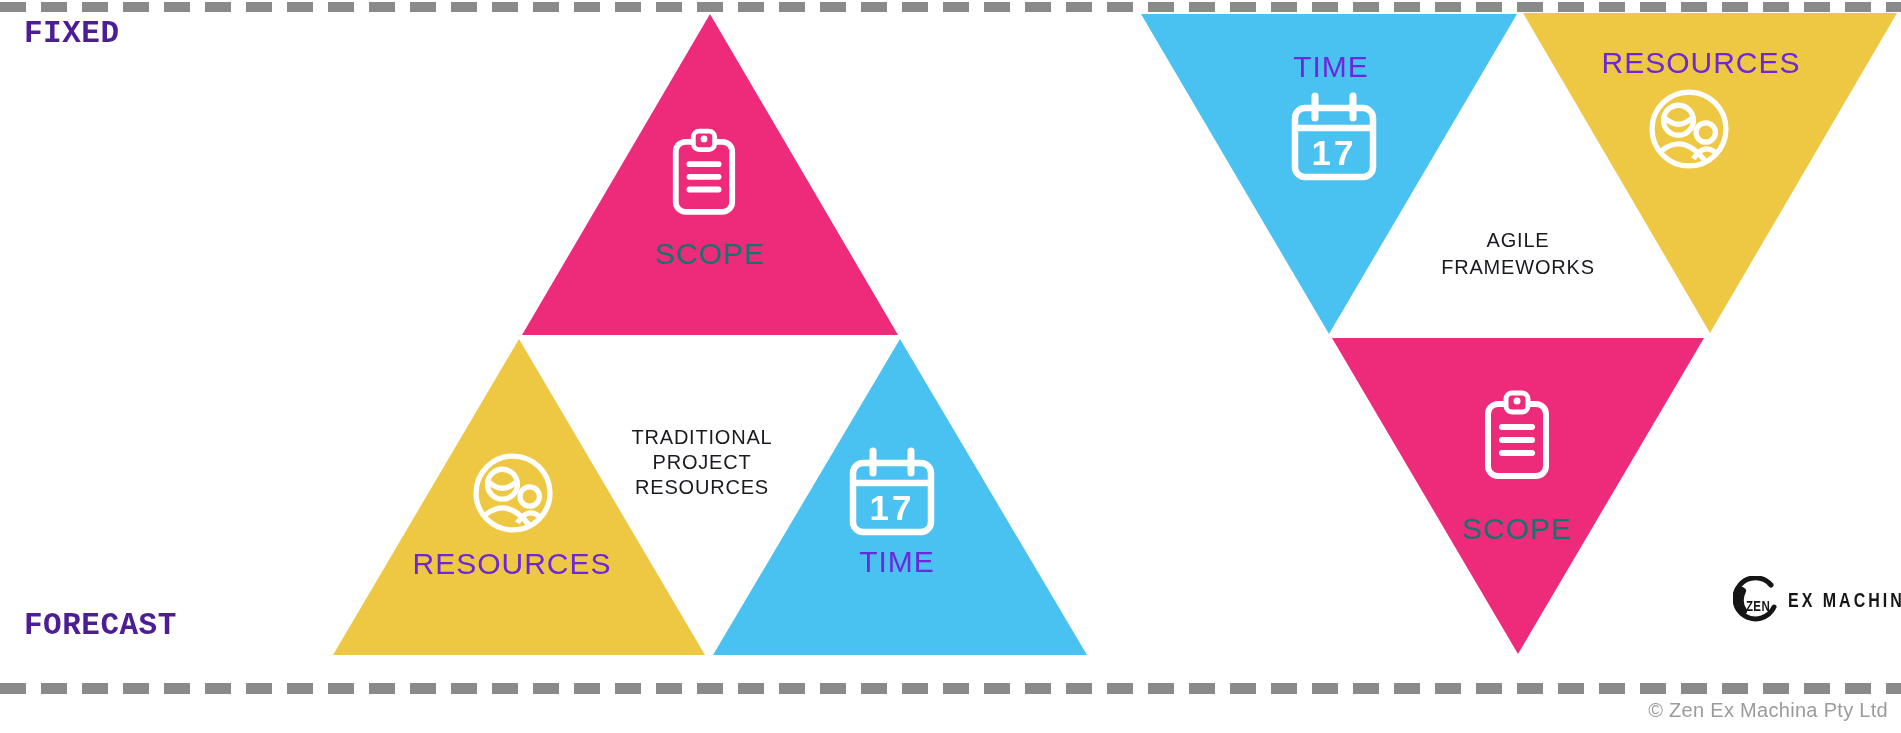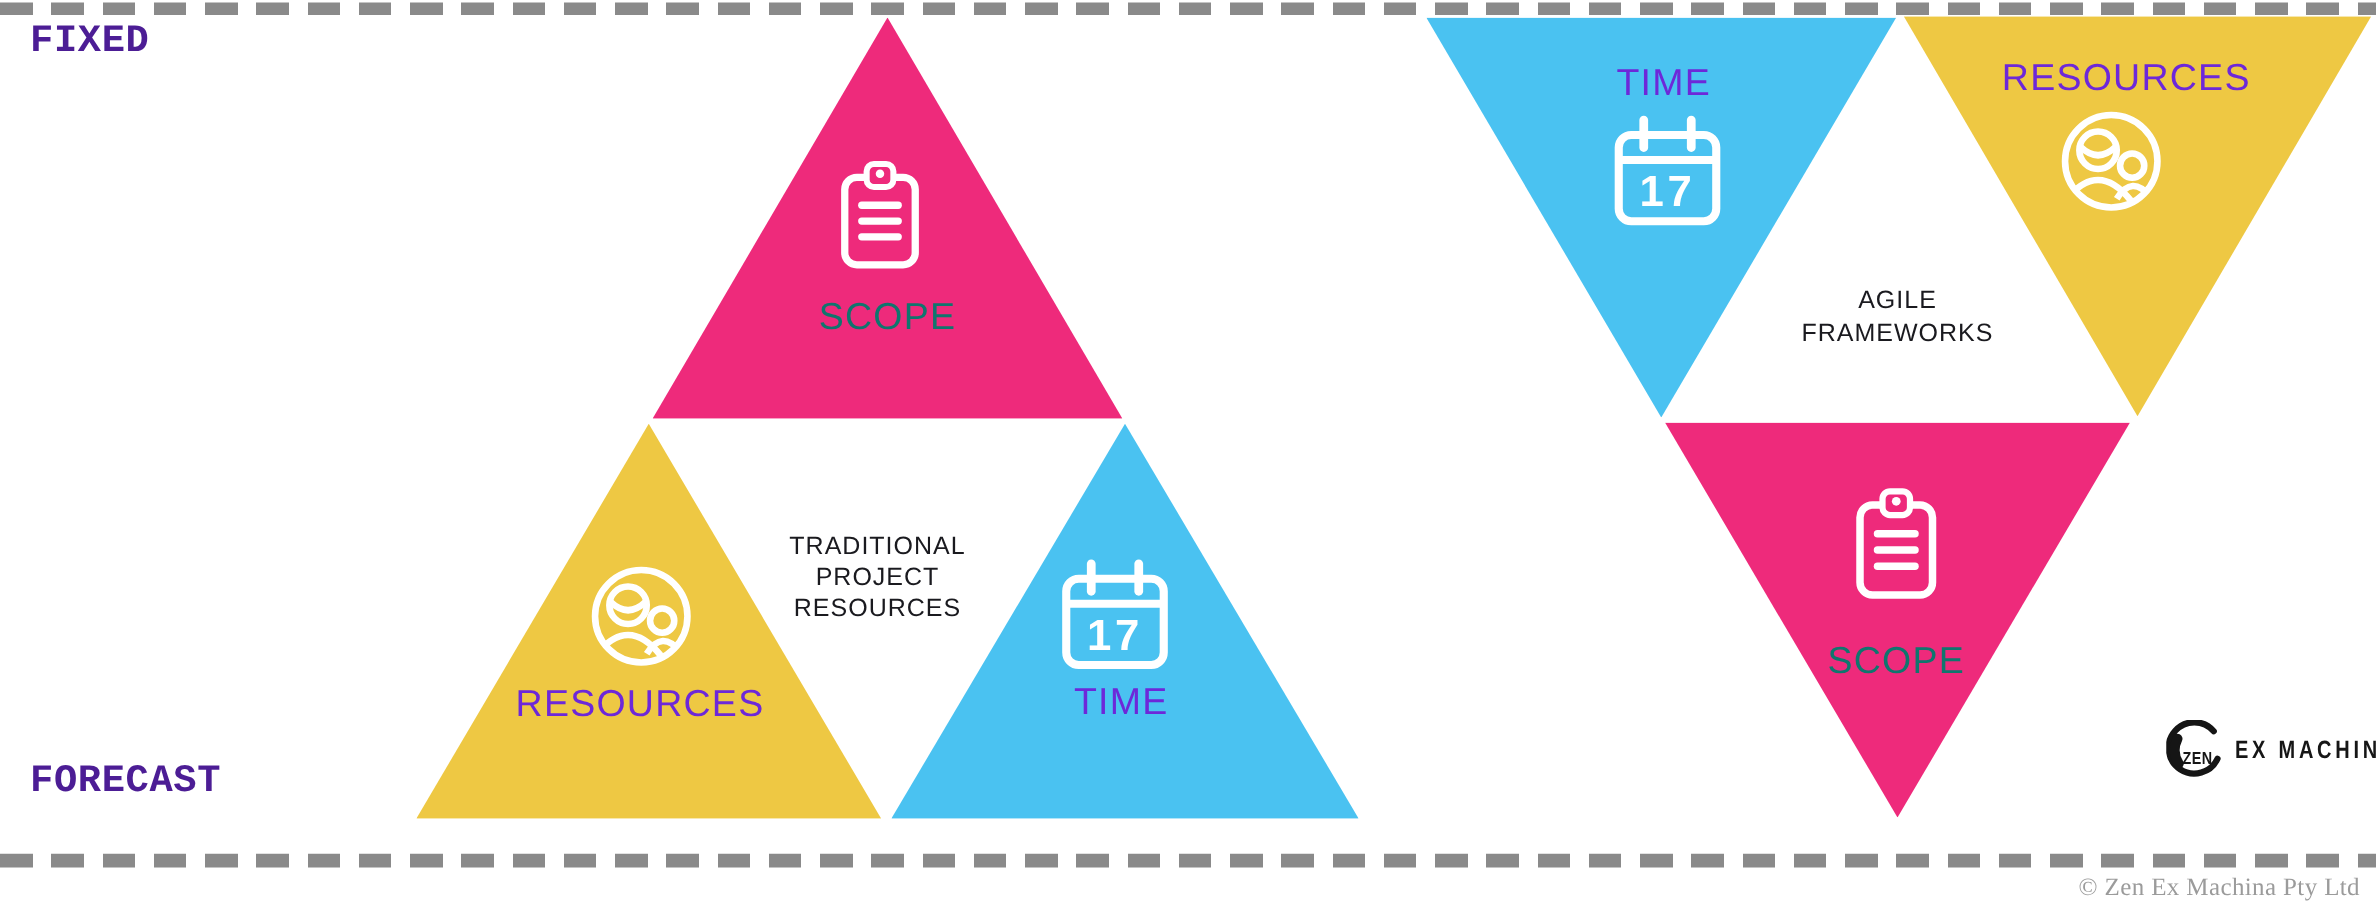--- a/index.html
+++ b/index.html
@@ -41,21 +41,21 @@
   .icon svg{display:block;width:100%;height:100%;}
 
   .logo{position:absolute;left:1733px;top:576px;display:flex;align-items:center;}
   .enso{position:relative;width:50px;height:50px;flex:0 0 auto;text-align:right;}
   .enso svg{position:absolute;inset:0;}
   .enso .zen{position:absolute;left:50%;top:59%;transform:translate(-50%,-50%) scaleX(.82);
     font-size:14px;font-weight:700;color:#161616;letter-spacing:.5px;}
   .logo .wordmark{display:inline-block;margin-left:5px;font-size:16px;font-weight:700;
     letter-spacing:3px;color:#161616;transform:scaleY(1.25);transform-origin:left center;white-space:nowrap;}
 
-  .copyright{position:absolute;right:13px;top:699px;font-size:20px;color:var(--muted);letter-spacing:.3px;font-family:Liberation Serif, serif;}
+  .copyright{position:absolute;right:13px;top:699px;font-size:20px;color:var(--muted);letter-spacing:.3px;}
 </style>
 </head>
 <body>
 
 <div class="canvas">
 
   <div class="dash-line dash-top"></div>
   <div class="dash-line dash-bottom"></div>
 
   <div class="corner-label lbl-fixed">FIXED</div>

